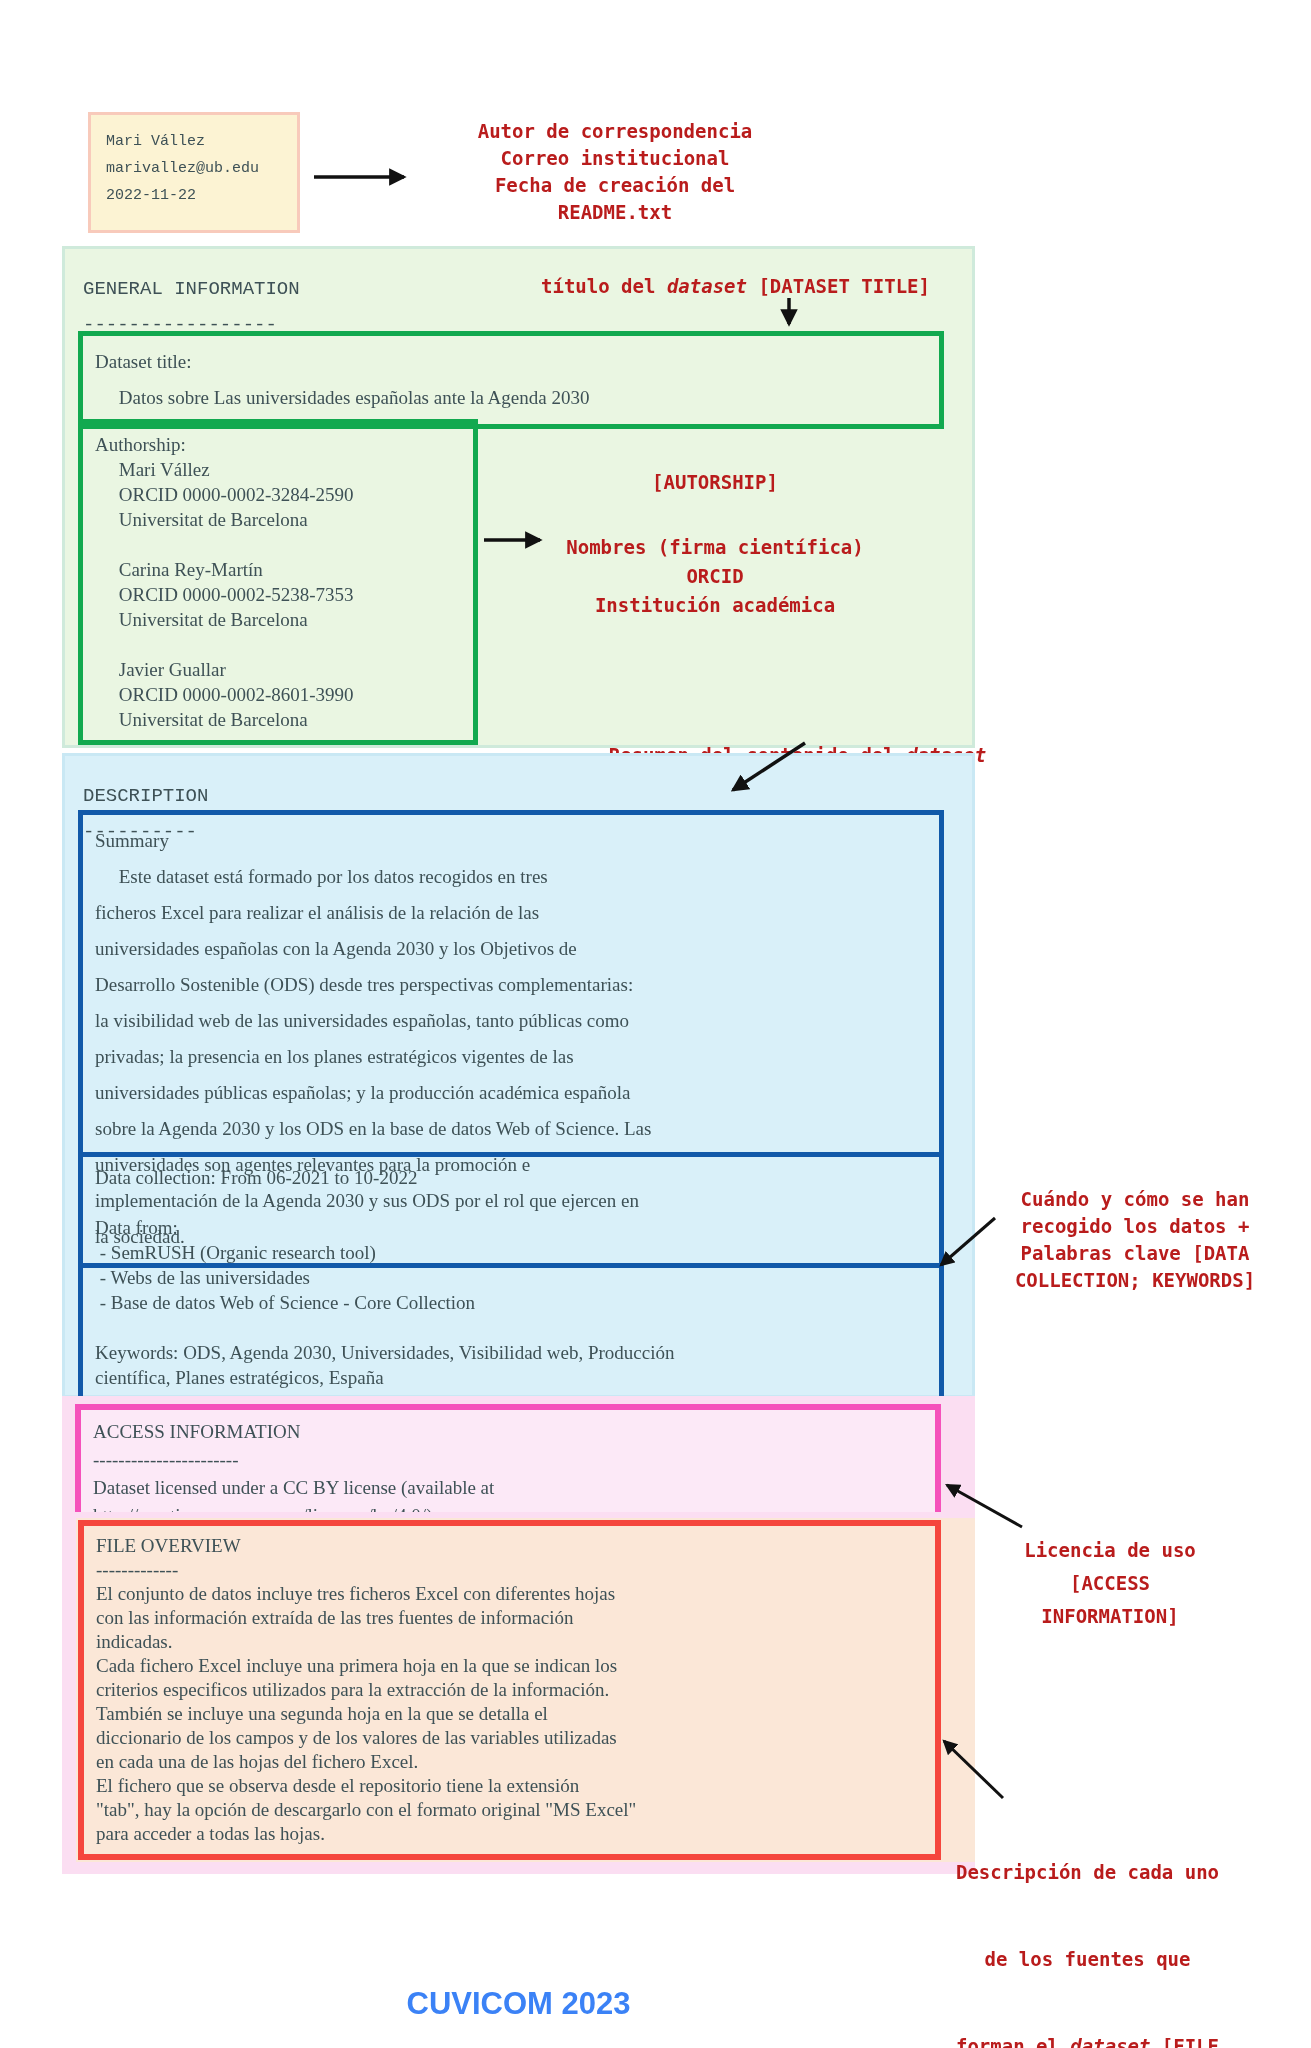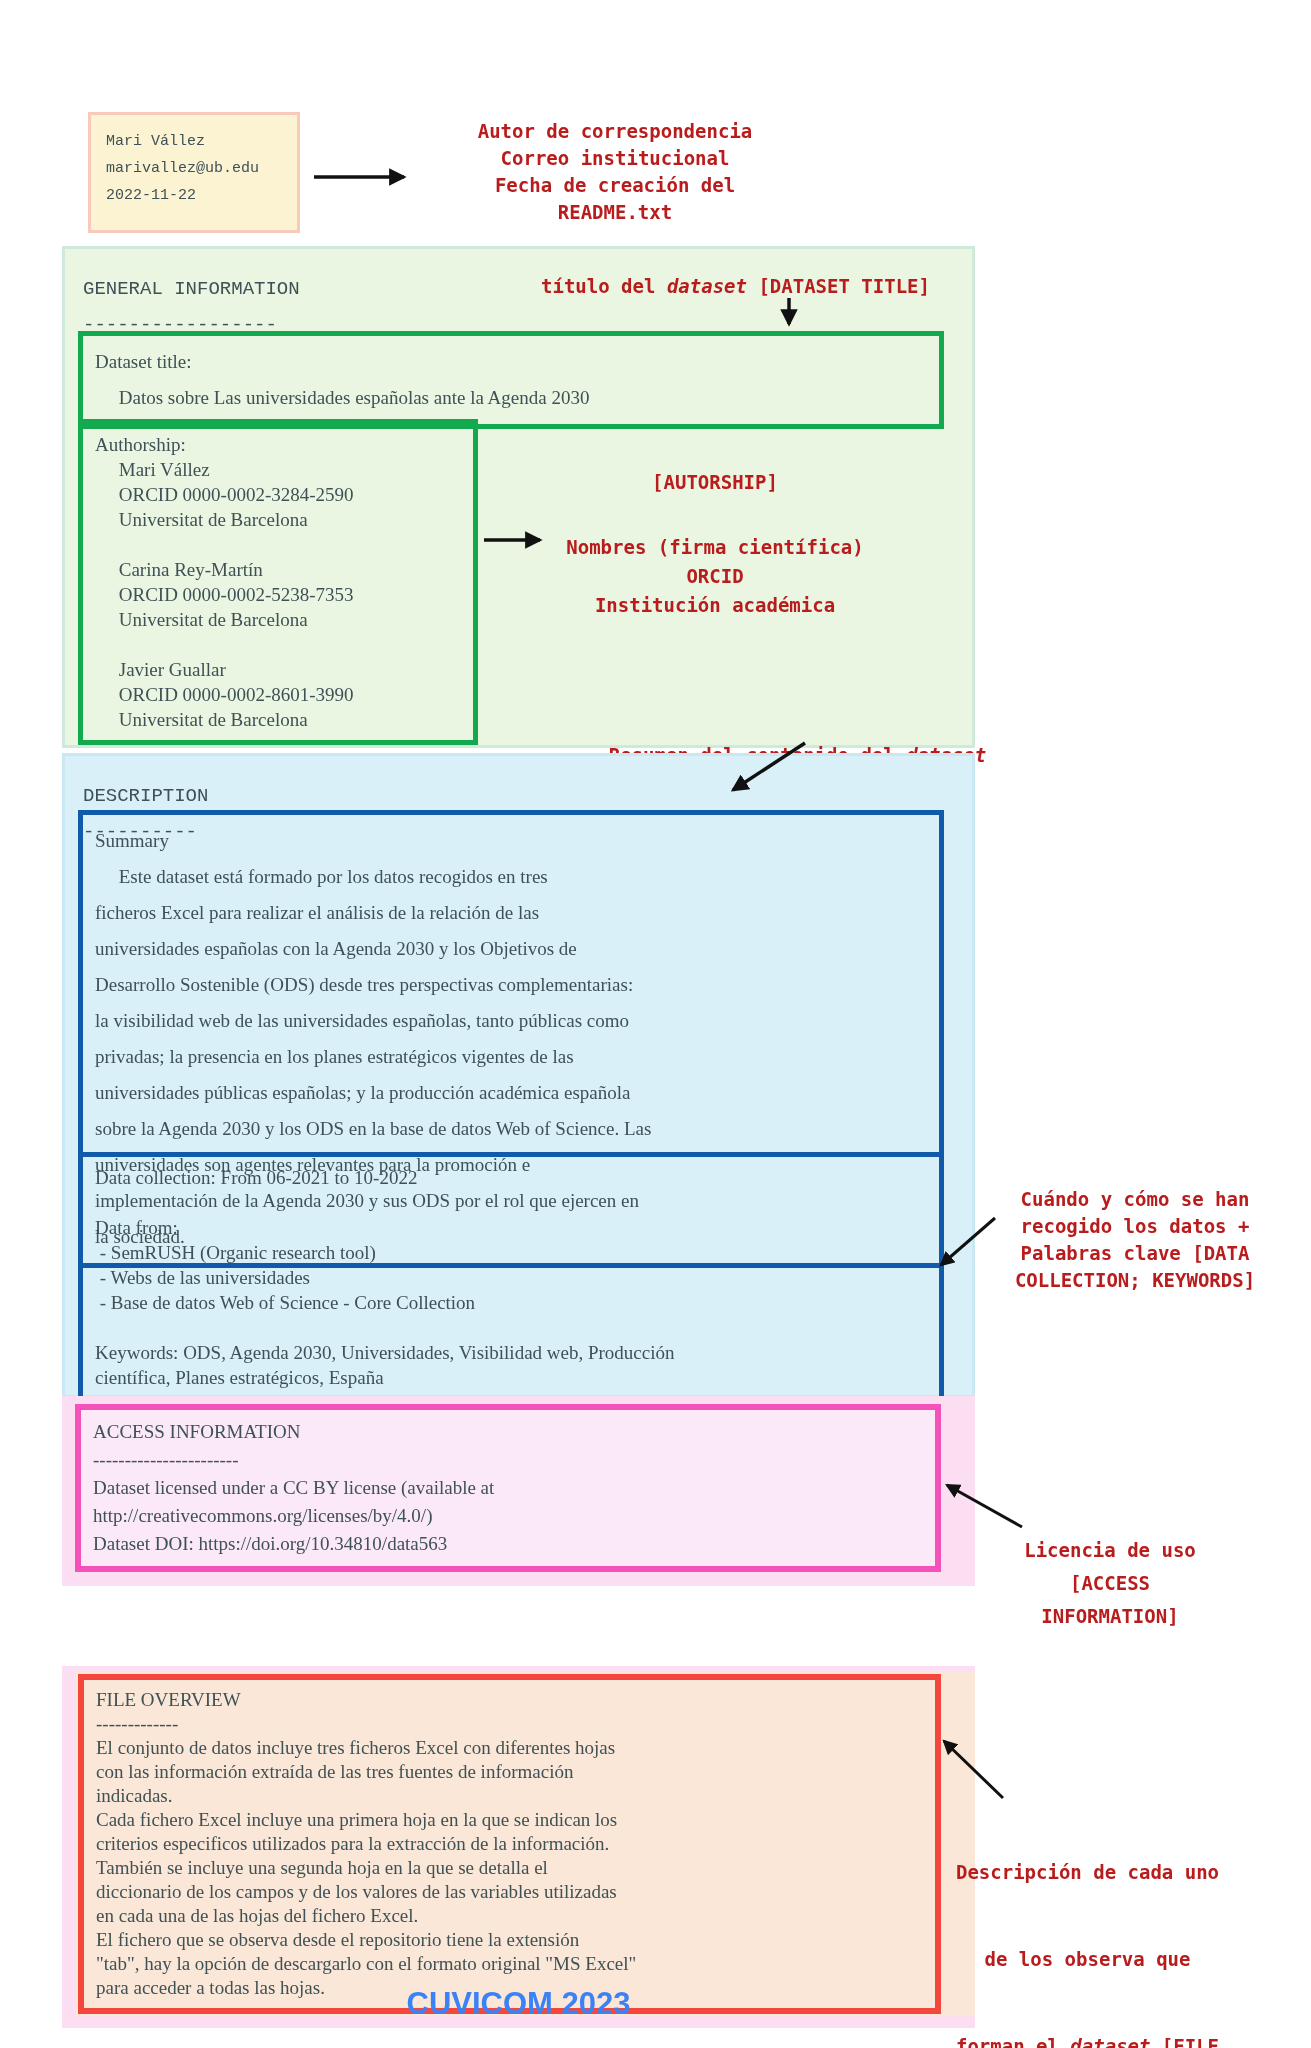--- a/index.html
+++ b/index.html
@@ -6,21 +6,21 @@
   .page{position:relative;width:1311px;height:2048px;background:#ffffff;overflow:hidden;
         font-family:"Liberation Mono",monospace;color:#3e5156;}
   .mono{white-space:pre-wrap;font-size:19px;line-height:36px;}
   .card{position:absolute;left:88px;top:112px;width:212px;height:121px;box-sizing:border-box;
         background:#fcf3d3;border:3px solid #f8cabb;padding:13px 15px;
         font-size:15px;line-height:27px;white-space:pre-wrap;}
   .sec{position:absolute;left:62px;width:913px;box-sizing:border-box;}
   .sec-general{top:246px;height:502px;background:#eaf6e2;border:3px solid #cfeadb;}
   .sec-description{top:753px;height:645px;background:#d9f0f9;border:3px solid #c9e8f4;}
   .sec-access{top:1396px;height:190px;background:#fbdef2;padding-left:48px;}
-  .sec-file{top:1666px;height:362px;background:#fbdef2;}
+  .sec-file{top:1512px;height:362px;background:#fbdef2;}
   .sec-head{position:absolute;left:18px;top:22px;}
   .box{position:absolute;box-sizing:border-box;padding:8px 12px;font-family:Liberation Serif, serif;}
   .box-green{border:5px solid #12a94f;}
   .box-blue{border:5px solid #1159a9;}
   .box-pink{border:6px solid #f551bb;background:#fce9f7;line-height:28px;}
   .box-red{border:6px solid #f5463d;line-height:24px;}
   .peach{position:absolute;left:14px;top:6px;right:0;bottom:12px;background:#fbe7d7;}
   .ann{position:absolute;font-family:"DejaVu Sans Mono",monospace;font-weight:bold;
        color:#b91c1c;font-size:19px;line-height:27px;white-space:pre-wrap;}
   .center{text-align:center;}
@@ -140,21 +140,21 @@
 diccionario de los campos y de los valores de las variables utilizadas
 en cada una de las hojas del fichero Excel.
 El fichero que se observa desde el repositorio tiene la extensión
 "tab", hay la opción de descargarlo con el formato original "MS Excel"
 para acceder a todas las hojas.</div>
     </div>
   </section>
 
   <div class="ann center lh29" style="left:945px;top:1800px;width:285px;">
     <div>Descripción de cada uno</div>
-    <div>de los observa que</div>
+    <div>de los fuentes que</div>
     <div class="nowrap"><span>forman el </span><span class="it">dataset</span><span> [FILE</span></div>
     
   </div>
 
   <div class="footer-title">CUVICOM 2023</div>
 
   <svg class="arrows" width="1311" height="2048" viewBox="0 0 1311 2048">
     <defs>
       <marker id="ah" viewBox="0 0 10 10" refX="8.5" refY="5" markerWidth="5" markerHeight="5" orient="auto">
         <path d="M0,0 L10,5 L0,10 z" fill="#111111"></path>

